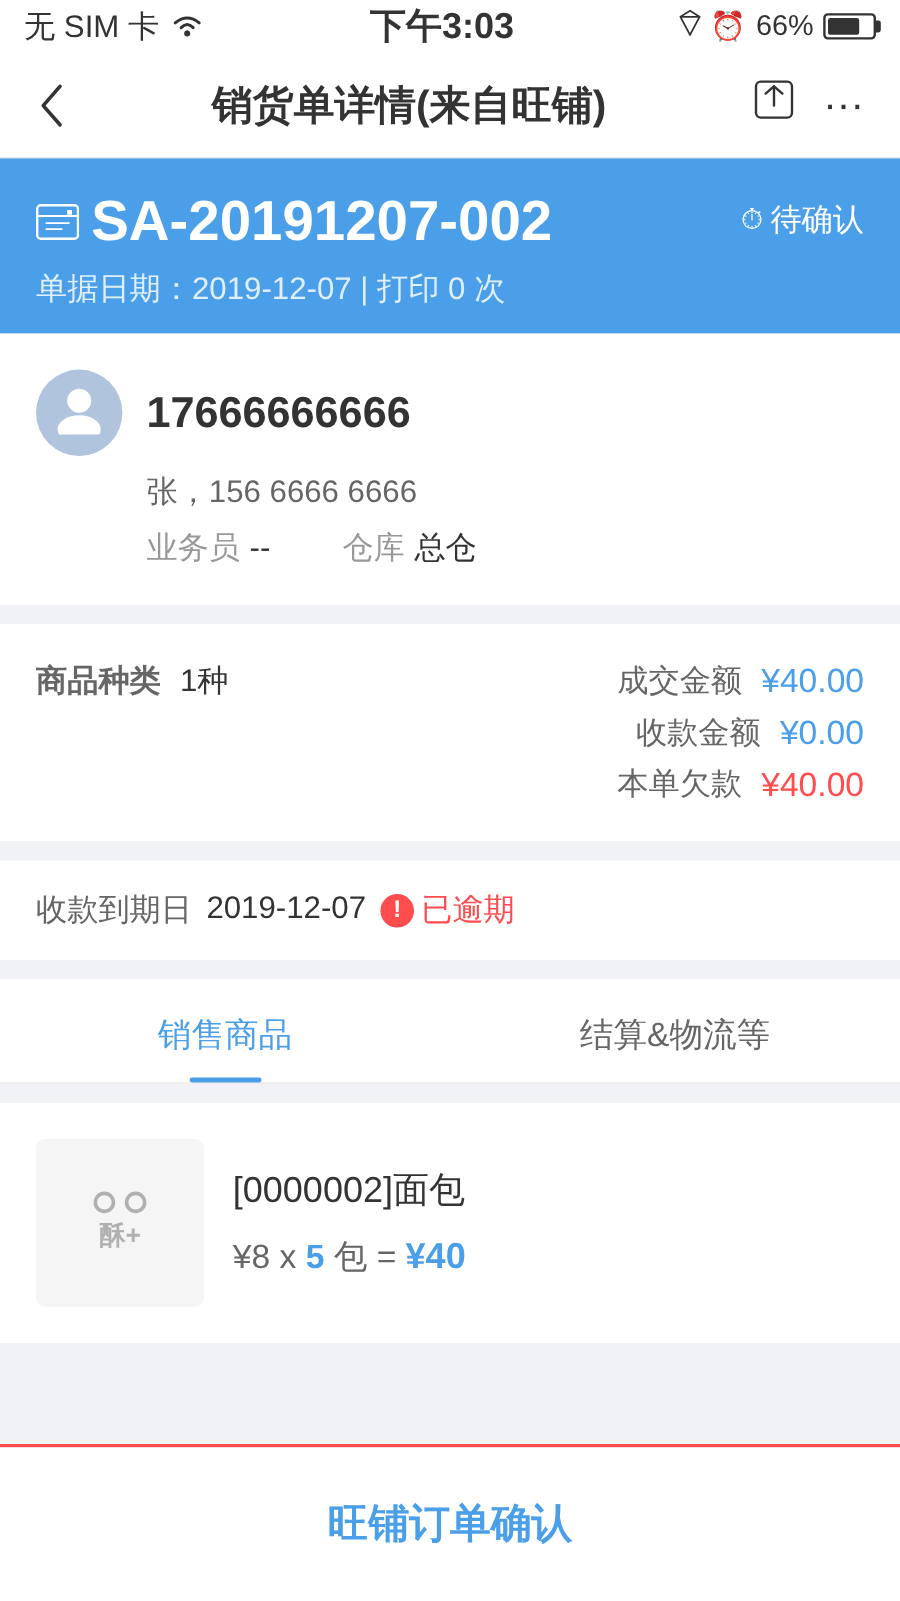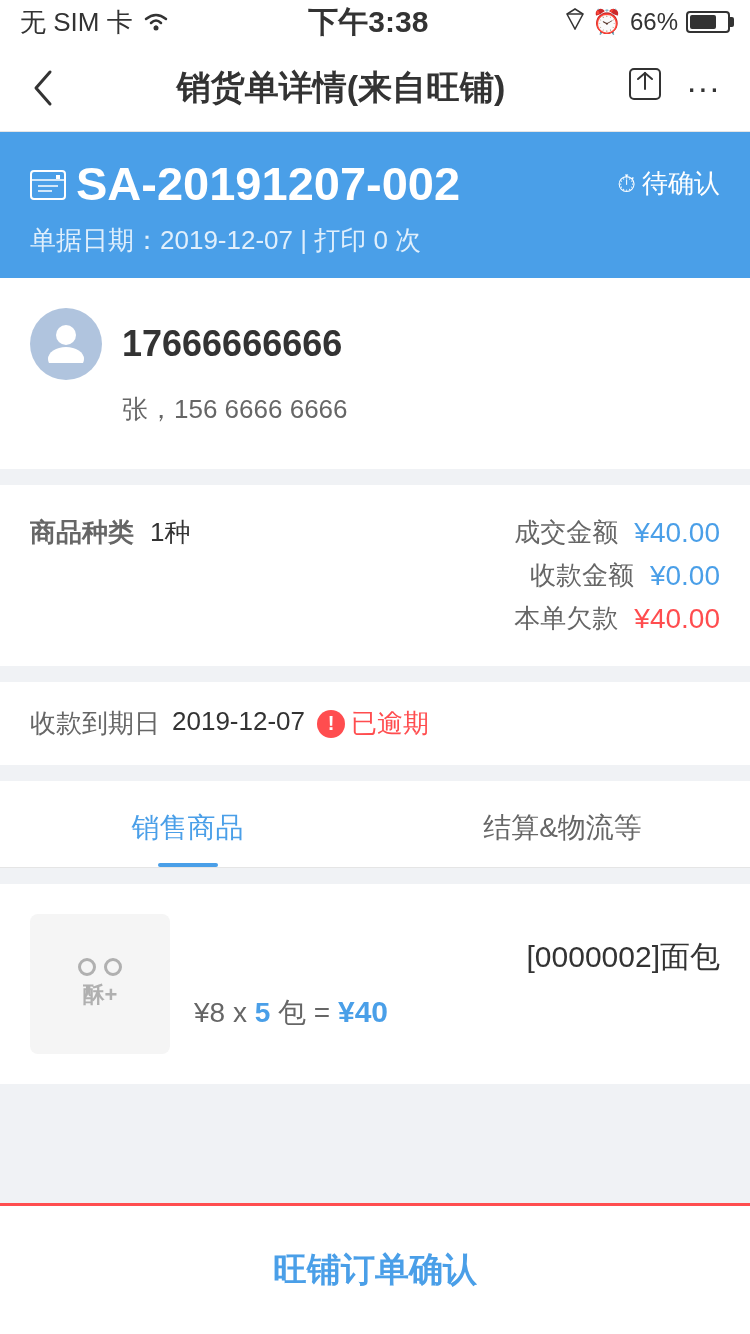--- a/index.html
+++ b/index.html
@@ -329,21 +329,20 @@
       overflow: hidden;
     }
     .product-info {
       flex: 1;
     }
     .product-name {
       font-size: 30px;
       color: #333;
       margin-bottom: 16px;
       font-weight: 500;
-      text-align: right;
     }
     .product-price {
       font-size: 28px;
       color: #666;
     }
     .price-qty {
       color: #4a9fe8;
       font-weight: 600;
     }
     .price-total {
@@ -413,21 +412,21 @@
     <span>无 SIM 卡</span>
     <span>
       <svg width="30" height="22" viewBox="0 0 30 22">
         <path d="M15 18 L15 18" stroke="#333" stroke-width="3" stroke-linecap="round"></path>
         <path d="M10 14 Q15 9 20 14" stroke="#333" stroke-width="2.5" fill="none" stroke-linecap="round"></path>
         <path d="M5 10 Q15 2 25 10" stroke="#333" stroke-width="2.5" fill="none" stroke-linecap="round"></path>
         <circle cx="15" cy="19" r="2.5" fill="#333"></circle>
       </svg>
     </span>
   </div>
-  <div class="status-bar-center">下午3:38</div>
+  <div class="status-bar-center">下午3:03</div>
   <div class="status-bar-right">
     <span>
       <svg width="18" height="22" viewBox="0 0 18 22">
           <path d="M9 1 L17 6 L9 21 L1 6 Z" fill="none" stroke="#333" stroke-width="1.5"></path>
           <line x1="1" y1="6" x2="17" y2="6" stroke="#333" stroke-width="1.5"></line>
         </svg>
     </span>
     <span>⏰</span>
     <span>66%</span>
     <div class="battery-icon">
@@ -485,20 +484,30 @@
       <span class="avatar-icon">
         <svg width="46" height="46" viewBox="0 0 46 46">
           <circle cx="23" cy="18" r="10" fill="white"></circle>
           <ellipse cx="23" cy="42" rx="18" ry="12" fill="white"></ellipse>
         </svg>
       </span>
     </div>
     <div class="customer-name">17666666666</div>
   </div>
   <div class="customer-detail">张，156 6666 6666</div>
+  <div class="customer-meta">
+    <div class="meta-item">
+      <span class="meta-label">业务员</span>
+      <span class="meta-value">--</span>
+    </div>
+    <div class="meta-item">
+      <span class="meta-label">仓库</span>
+      <span class="meta-value">总仓</span>
+    </div>
+  </div>
 </div>
 
 <div class="summary-section card">
   <div class="summary-left">
     <span class="summary-label">商品种类</span>
     <span class="summary-value">1种</span>
   </div>
   <div class="summary-right">
     <div class="amount-row">
       <span class="amount-label">成交金额</span>

